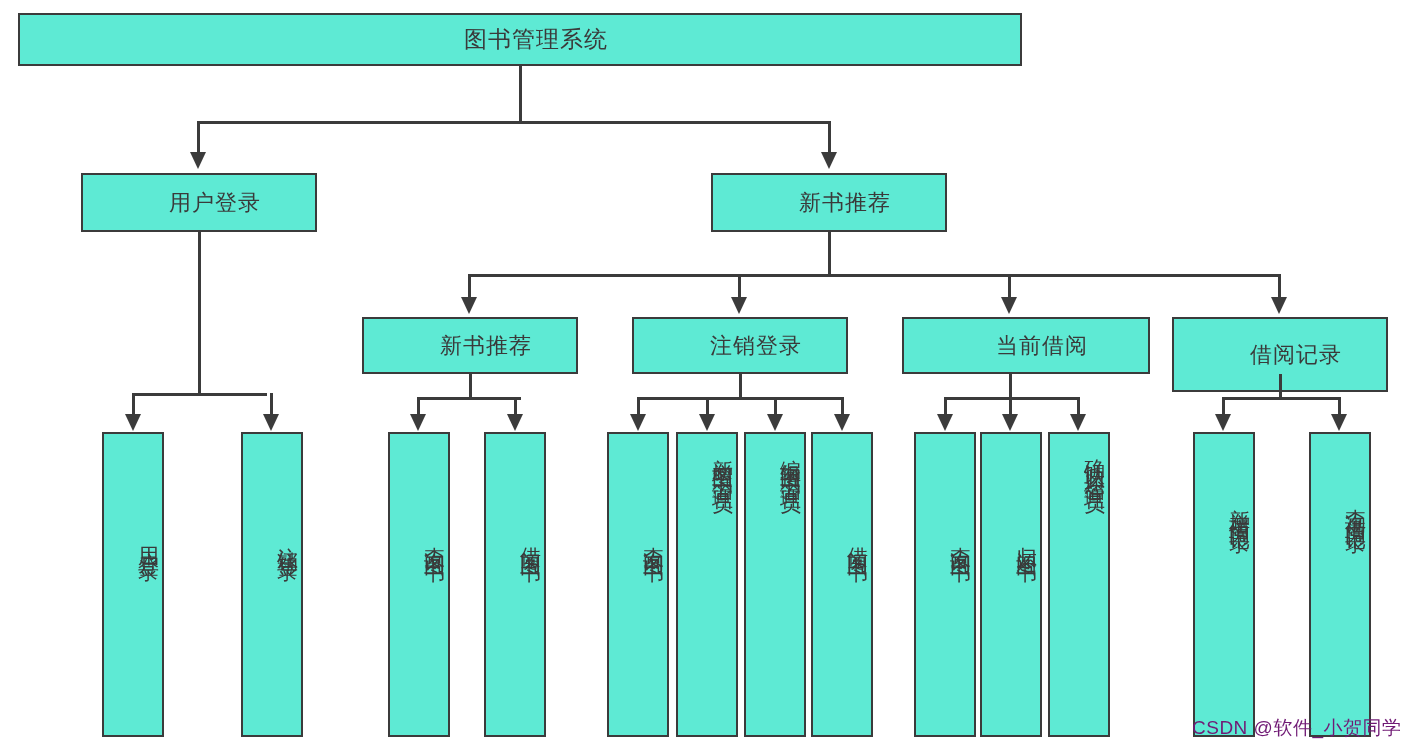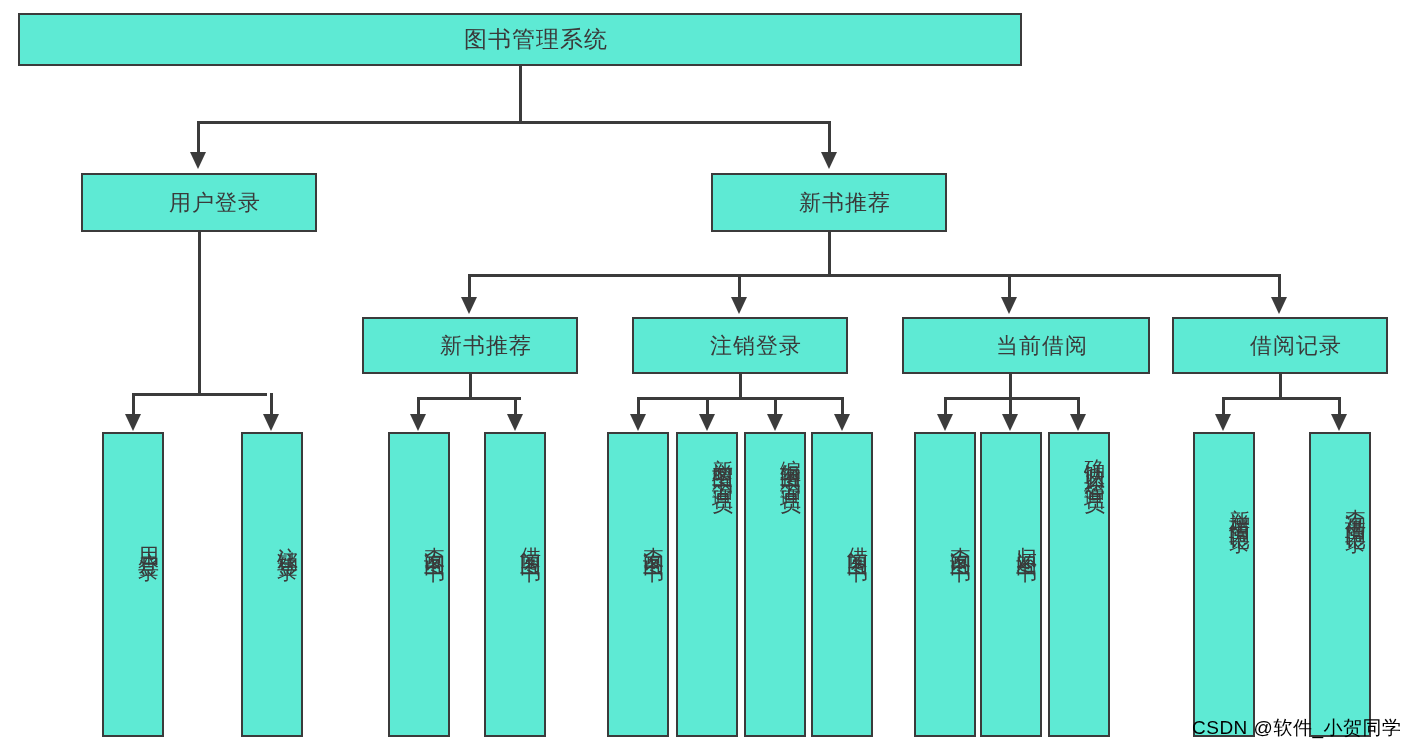--- a/index.html
+++ b/index.html
@@ -70,21 +70,21 @@
     width: 0;
     height: 0;
     border-left: 8px solid transparent;
     border-right: 8px solid transparent;
     border-top: 17px solid #3b3b3b;
   }
 
   
   #watermark {
     position: absolute;
-    color: #000000;
+    color: #701a75;
     font-size: 19px;
     white-space: nowrap;
     letter-spacing: 0.5px;
     pointer-events: none;
     text-align: center;
   }
 </style>
 </head>
 <body>
 
@@ -130,21 +130,21 @@
 
   <div class="node" style="left:362px; top:317px; width:216px; height:57px;">
     <span class="label">新书推荐</span>
   </div>
   <div class="node" style="left:632px; top:317px; width:216px; height:57px;">
     <span class="label">注销登录</span>
   </div>
   <div class="node" style="left:902px; top:317px; width:248px; height:57px;">
     <span class="label">当前借阅</span>
   </div>
-  <div class="node" style="left:1172px; top:317px; width:216px; height:57px;">
+  <div class="node" style="left:1172px; top:317px; width:216px; height:75px;">
     <span class="label">借阅记录</span>
   </div>
 
   <div class="vline" style="left:469px; top:374px; height:25px;"></div>
   <div class="hline" style="left:417px; top:397px; width:104px;"></div>
   <div class="vline" style="left:417px; top:397px; height:18px;"></div>
   <div class="arrow" style="left:410px; top:414px;"></div>
   <div class="vline" style="left:514px; top:397px; height:18px;"></div>
   <div class="arrow" style="left:507px; top:414px;"></div>
 

